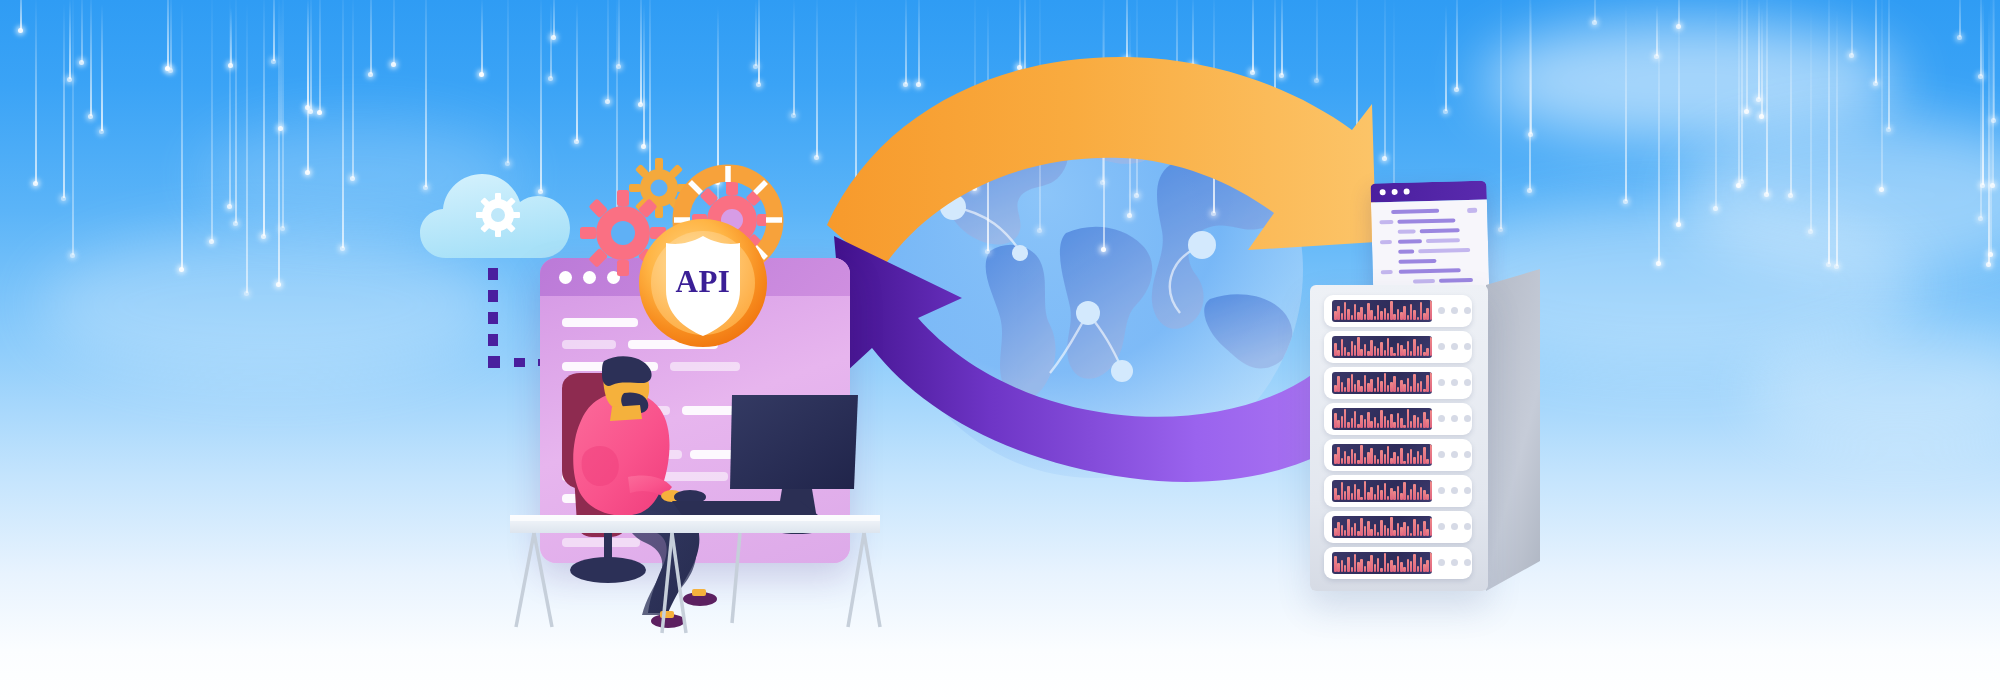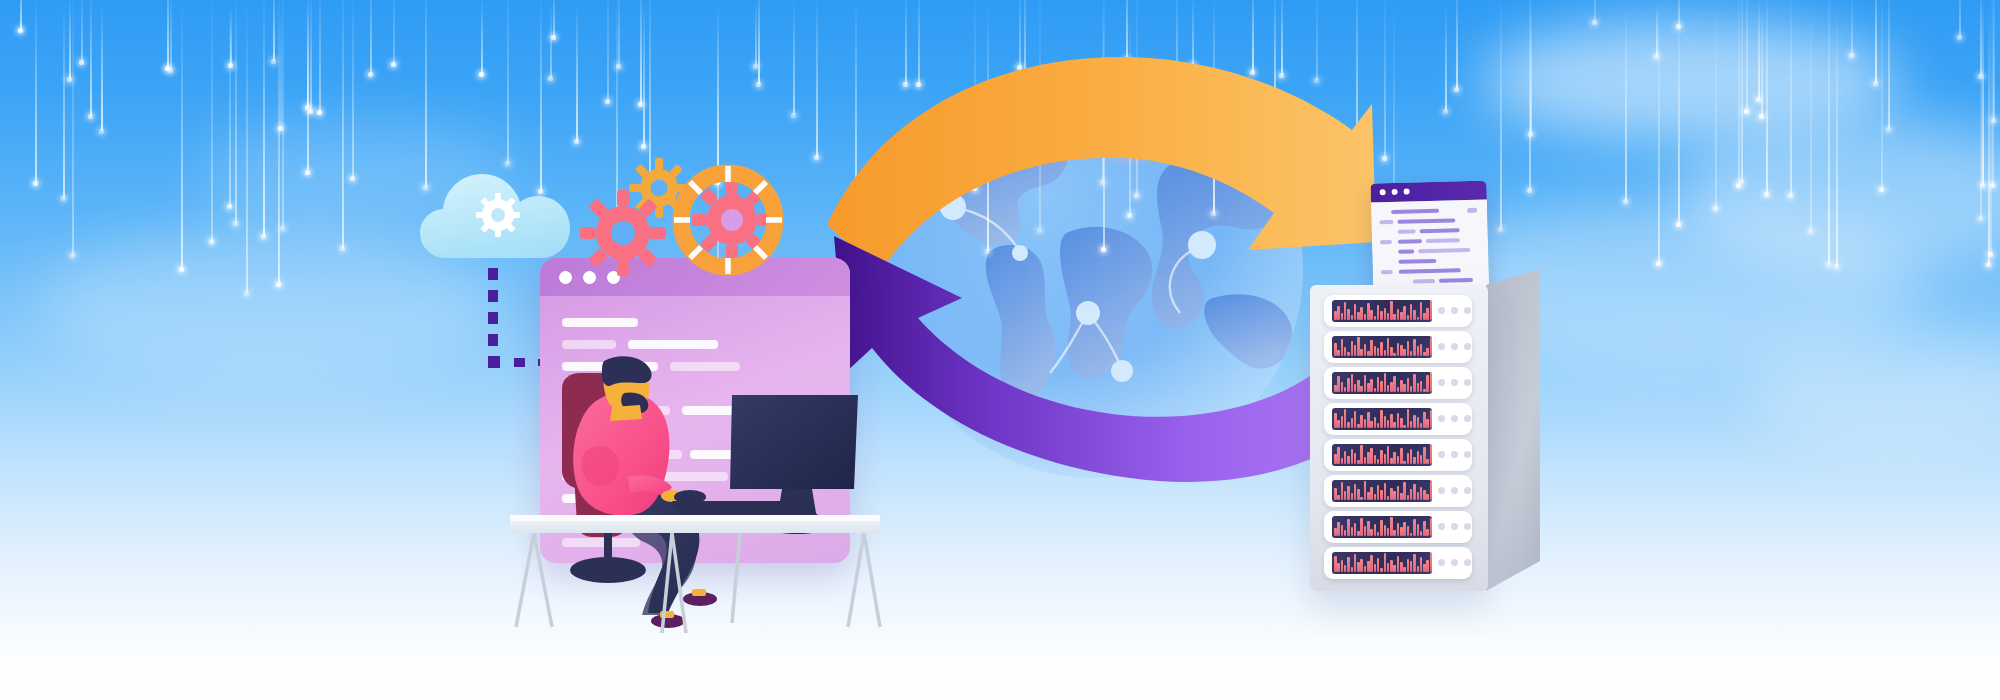--- a/index.html
+++ b/index.html
@@ -536,20 +536,42 @@
       <line x1="98" y1="22" x2="87" y2="33"></line>
       <line x1="114" y1="60" x2="98" y2="60"></line>
       <line x1="98" y1="98" x2="87" y2="87"></line>
       <line x1="60" y1="114" x2="60" y2="98"></line>
       <line x1="22" y1="98" x2="33" y2="87"></line>
       <line x1="6" y1="60" x2="22" y2="60"></line>
       <line x1="22" y1="22" x2="33" y2="33"></line>
     </g>
   </svg>
 
+  <div id="api-badge" class="abs">
+    <svg viewBox="0 0 130 130" style="position:absolute;left:0;top:0;width:130px;height:130px;">
+      <defs>
+        <radialGradient id="badgeG" cx="40%" cy="32%" r="72%">
+          <stop offset="0%" stop-color="#ffd27f"></stop>
+          <stop offset="45%" stop-color="#ffb545"></stop>
+          <stop offset="78%" stop-color="#f78c1e"></stop>
+          <stop offset="100%" stop-color="#f07510"></stop>
+        </radialGradient>
+        <radialGradient id="badgeG2" cx="40%" cy="32%" r="72%">
+          <stop offset="0%" stop-color="#ffe3a8"></stop>
+          <stop offset="100%" stop-color="#ffb24a"></stop>
+        </radialGradient>
+      </defs>
+      <circle cx="65" cy="65" r="64" fill="url(#badgeG)"></circle>
+      <circle cx="65" cy="65" r="52" fill="url(#badgeG2)" opacity=".85"></circle>
+      <path d="M65 18 C79 26 92 27 102 25 L102 72
+               C102 96 84 110 65 118 C46 110 28 96 28 72 L28 25
+               C38 27 51 26 65 18 Z" fill="#ffffff"></path>
+    </svg>
+    <div id="api-text">API</div>
+  </div>
 
   <svg id="desk-area" class="abs" viewBox="0 0 400 290">
     <defs>
       <linearGradient id="shirtG" x1="0" y1="0" x2="1" y2="1">
         <stop offset="0%" stop-color="#fb6b9a"></stop>
         <stop offset="55%" stop-color="#f9538c"></stop>
         <stop offset="100%" stop-color="#ef3d7c"></stop>
       </linearGradient>
       <linearGradient id="pantsG" x1="0" y1="0" x2="1" y2="1">
         <stop offset="0%" stop-color="#343a63"></stop>

